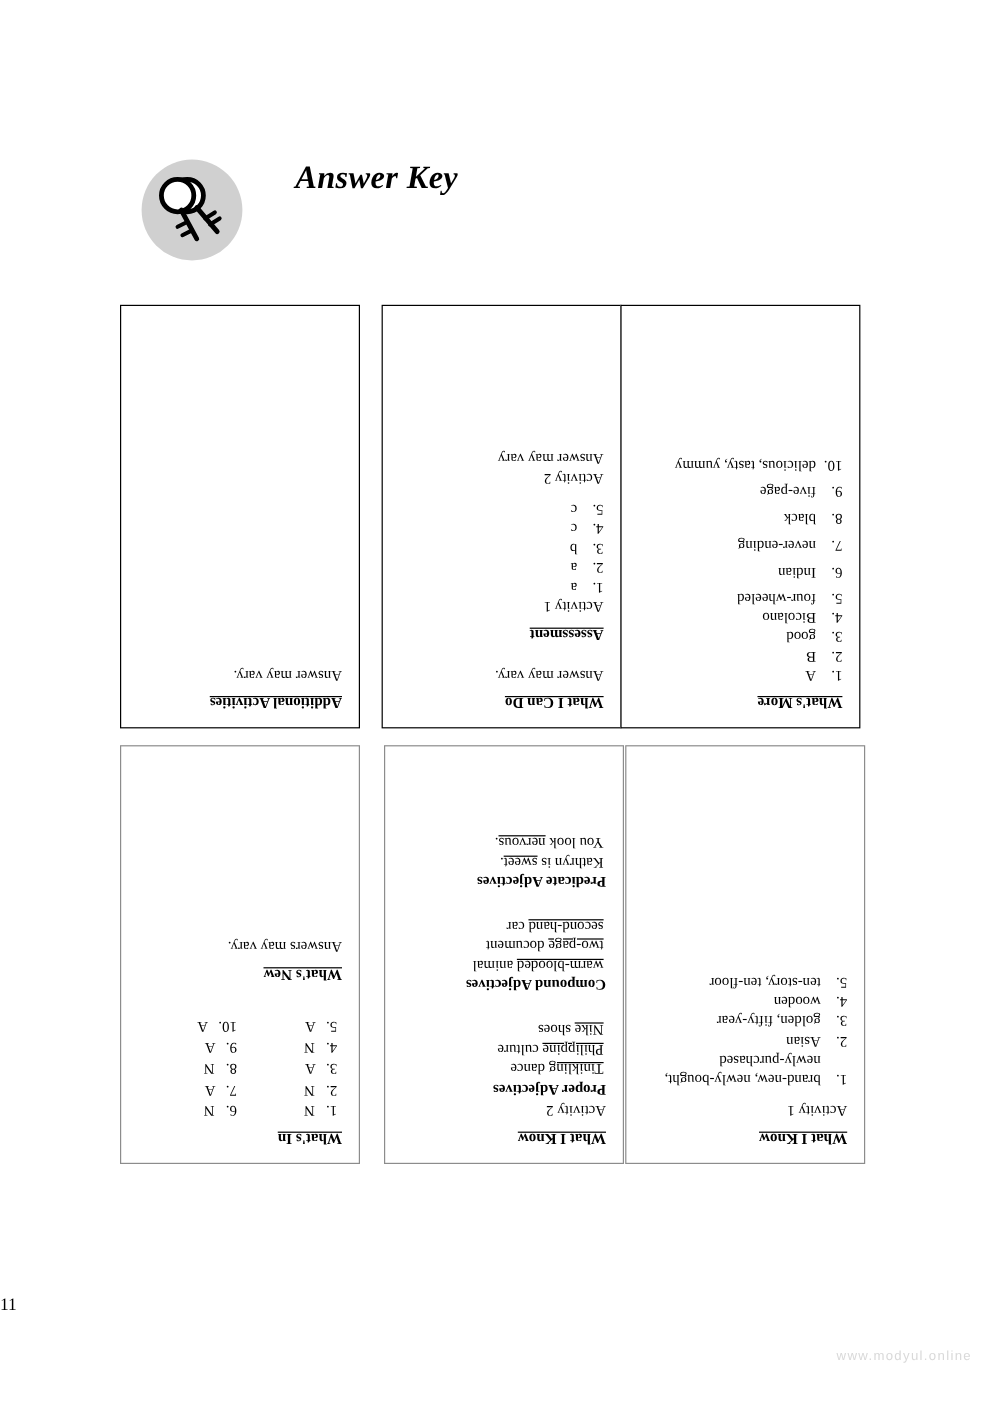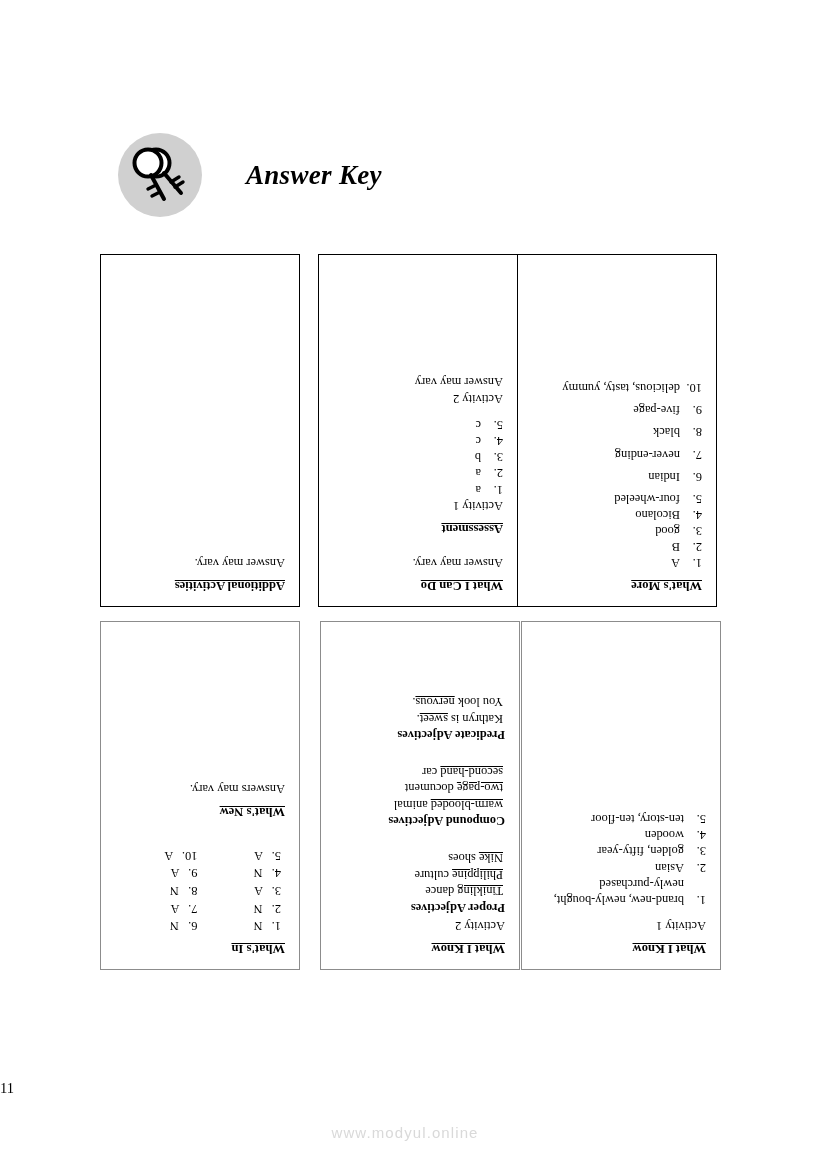--- a/index.html
+++ b/index.html
@@ -14,21 +14,21 @@
     position: relative;
     overflow: hidden;
   }
 
   
   .header {
     position: absolute;
     left: 118px;
     top: 133px;
     display: flex;
-    align-items: center;
+    align-items: flex-start;
   }
   .key-badge {
     width: 84px;
     height: 84px;
     border-radius: 50%;
     background: #d0d0d0;
     display: flex;
     align-items: center;
     justify-content: center;
     flex: none;
@@ -128,23 +128,23 @@
     text-align: left;
     font-family: "Liberation Serif", serif;
     font-size: 14.5px;
     color: #000000;
   }
   .watermark {
     position: absolute;
     left: 0;
     right: 16px;
     top: 1124px;
-    text-align: center;
+    text-align: right;
     font-family: "Liberation Sans", sans-serif;
-    font-size: 15px;
+    font-size: 11px;
     color: #d9d9d9;
     letter-spacing: 1.1px;
   }
 </style>
 </head>
 <body>
 
 <div class="header">
   <div class="key-badge">
     <svg width="68" height="68" viewBox="0 0 68 68" aria-hidden="true">

